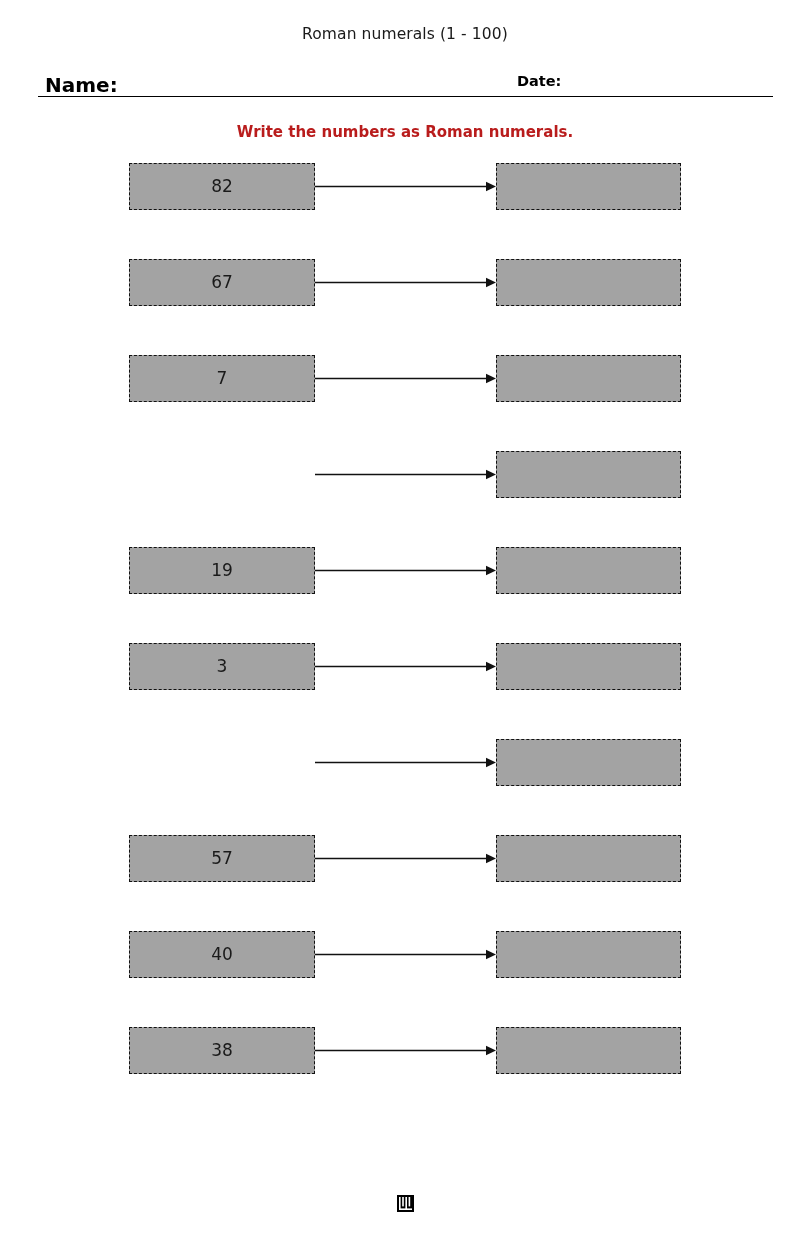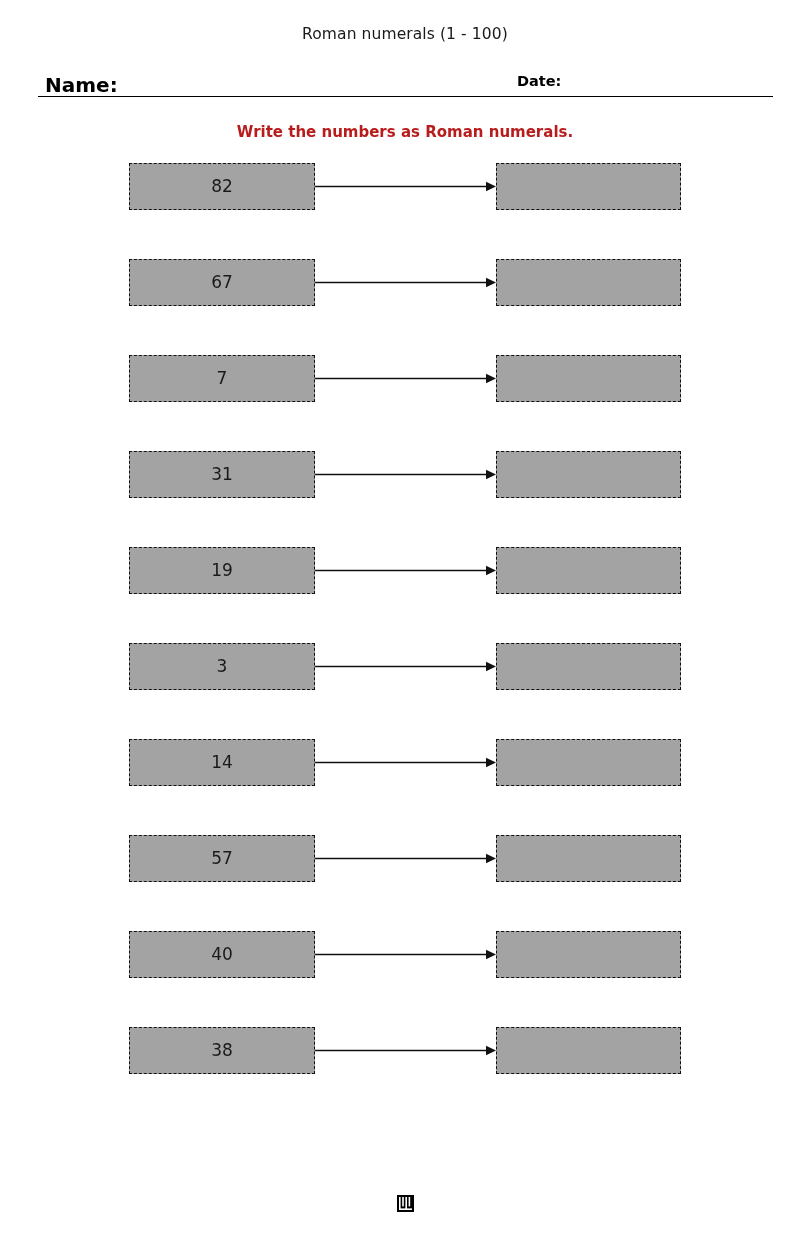--- a/index.html
+++ b/index.html
@@ -185,23 +185,20 @@
         <div class="num-box">
           <span class="num-value">7</span>
         </div>
         <svg class="arrow" viewBox="0 0 183 11">
           <line x1="1" y1="5.5" x2="172" y2="5.5" stroke="#111111" stroke-width="1.3"></line>
           <polygon points="172,0.8 182,5.5 172,10.2" fill="#111111"></polygon>
         </svg>
         <div class="answer-box"><span></span></div>
       </div>
       <div class="problem-row">
-        <div class="num-box">
-          <span class="num-value">31</span>
-        </div>
         <svg class="arrow" viewBox="0 0 183 11">
           <line x1="1" y1="5.5" x2="172" y2="5.5" stroke="#111111" stroke-width="1.3"></line>
           <polygon points="172,0.8 182,5.5 172,10.2" fill="#111111"></polygon>
         </svg>
         <div class="answer-box"><span></span></div>
       </div>
       <div class="problem-row">
         <div class="num-box">
           <span class="num-value">19</span>
         </div>
@@ -215,23 +212,20 @@
         <div class="num-box">
           <span class="num-value">3</span>
         </div>
         <svg class="arrow" viewBox="0 0 183 11">
           <line x1="1" y1="5.5" x2="172" y2="5.5" stroke="#111111" stroke-width="1.3"></line>
           <polygon points="172,0.8 182,5.5 172,10.2" fill="#111111"></polygon>
         </svg>
         <div class="answer-box"><span></span></div>
       </div>
       <div class="problem-row">
-        <div class="num-box">
-          <span class="num-value">14</span>
-        </div>
         <svg class="arrow" viewBox="0 0 183 11">
           <line x1="1" y1="5.5" x2="172" y2="5.5" stroke="#111111" stroke-width="1.3"></line>
           <polygon points="172,0.8 182,5.5 172,10.2" fill="#111111"></polygon>
         </svg>
         <div class="answer-box"><span></span></div>
       </div>
       <div class="problem-row">
         <div class="num-box">
           <span class="num-value">57</span>
         </div>

